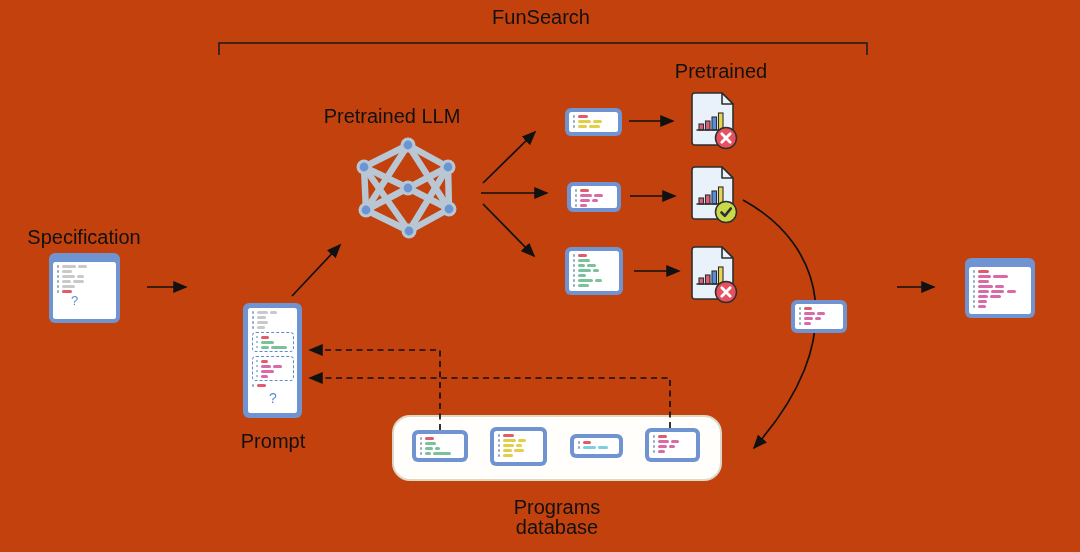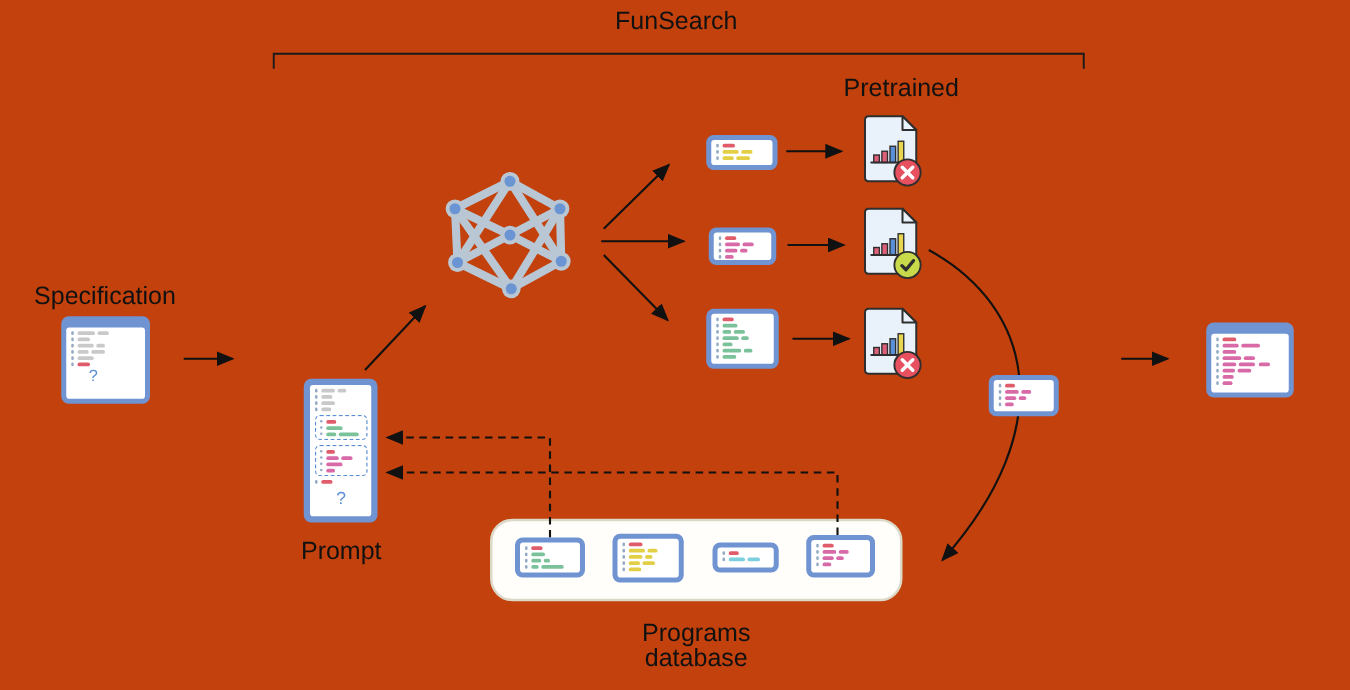--- a/index.html
+++ b/index.html
@@ -161,20 +161,21 @@
       <g>
         <circle class="badge-fail" cx="34" cy="45" r="10.5"></circle>
         <line class="xmark" x1="29.8" y1="40.8" x2="38.2" y2="49.2"></line>
         <line class="xmark" x1="38.2" y1="40.8" x2="29.8" y2="49.2"></line>
       </g>
     </g>
   </svg>
 
   <div class="lbl" style="left:541px;top:17px;">FunSearch</div>
   <div class="lbl" style="left:84px;top:237px;">Specification</div>
+  <div class="lbl" style="left:392px;top:116px;">Pretrained LLM</div>
   <div class="lbl" style="left:721px;top:71px;">Pretrained</div>
   <div class="lbl" style="left:273px;top:441px;">Prompt</div>
   <div class="lbl" style="left:557px;top:507px;">Programs</div>
   <div class="lbl" style="left:557px;top:527px;">database</div>
 
   <div class="codewin titled" style="left:49px;top:253px;width:71px;height:70px;">
     <div class="inner">
       <div class="row">
           <i></i>
           <b class="b-gray" style="width:14px"></b>

